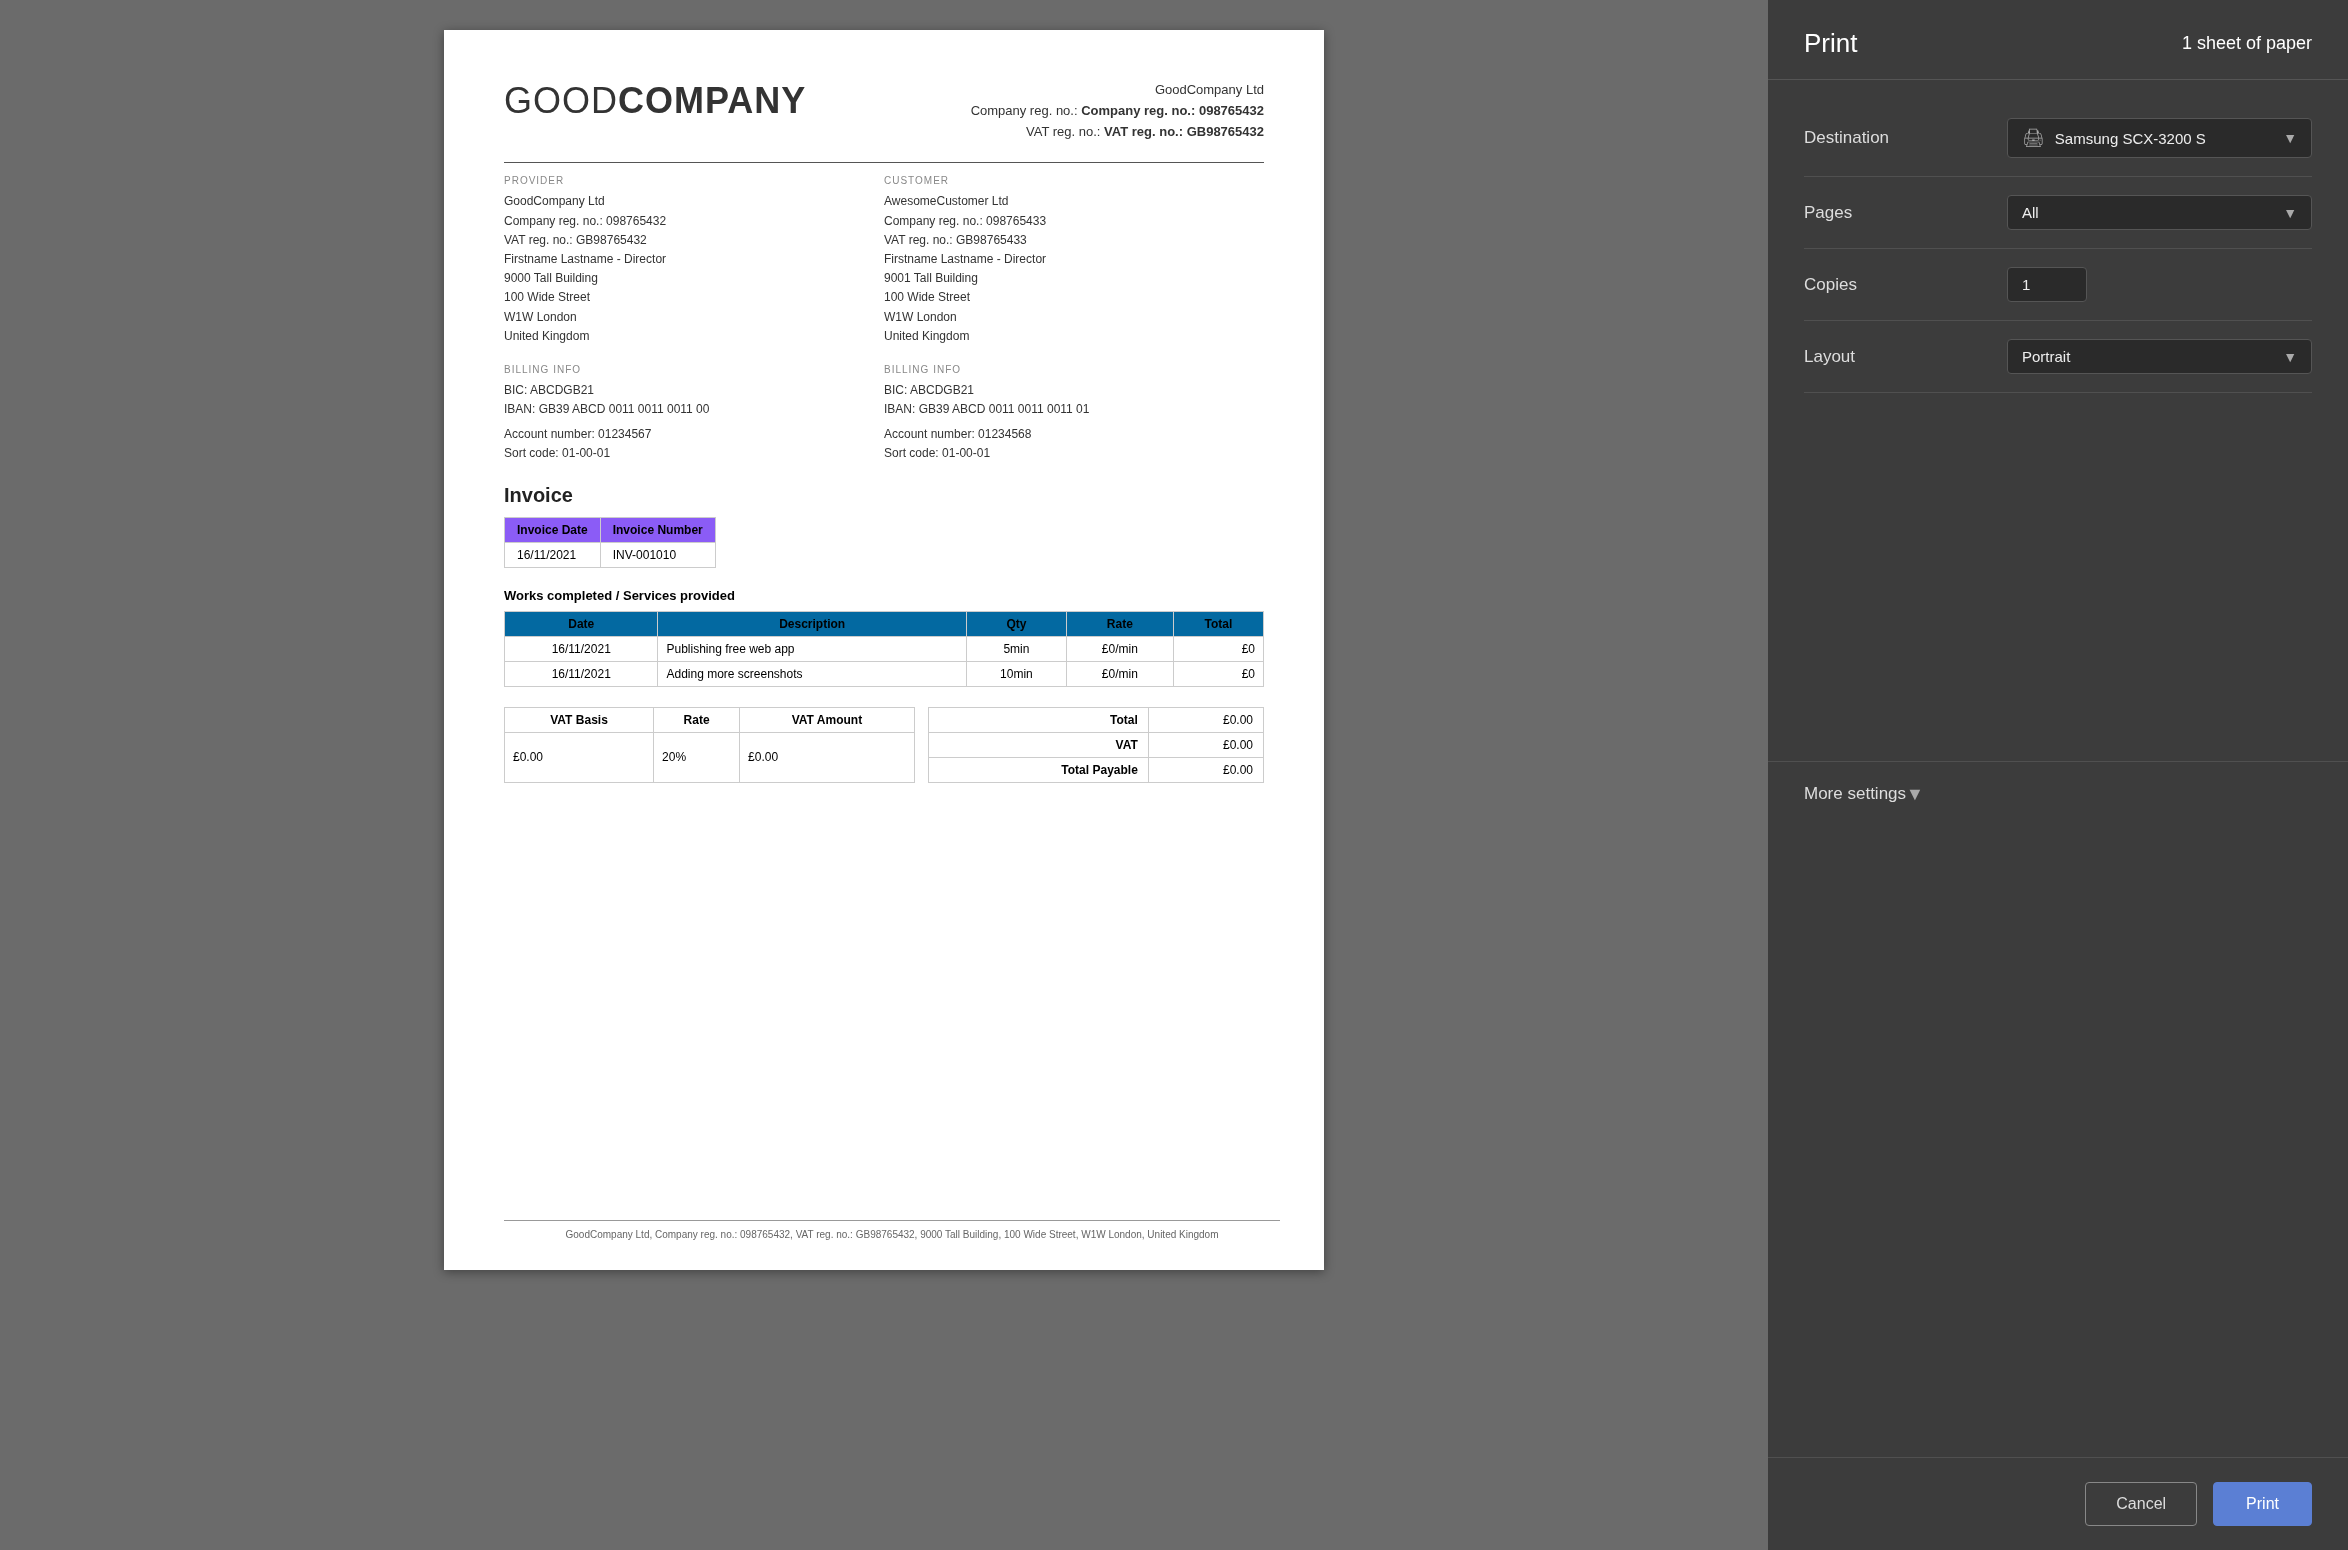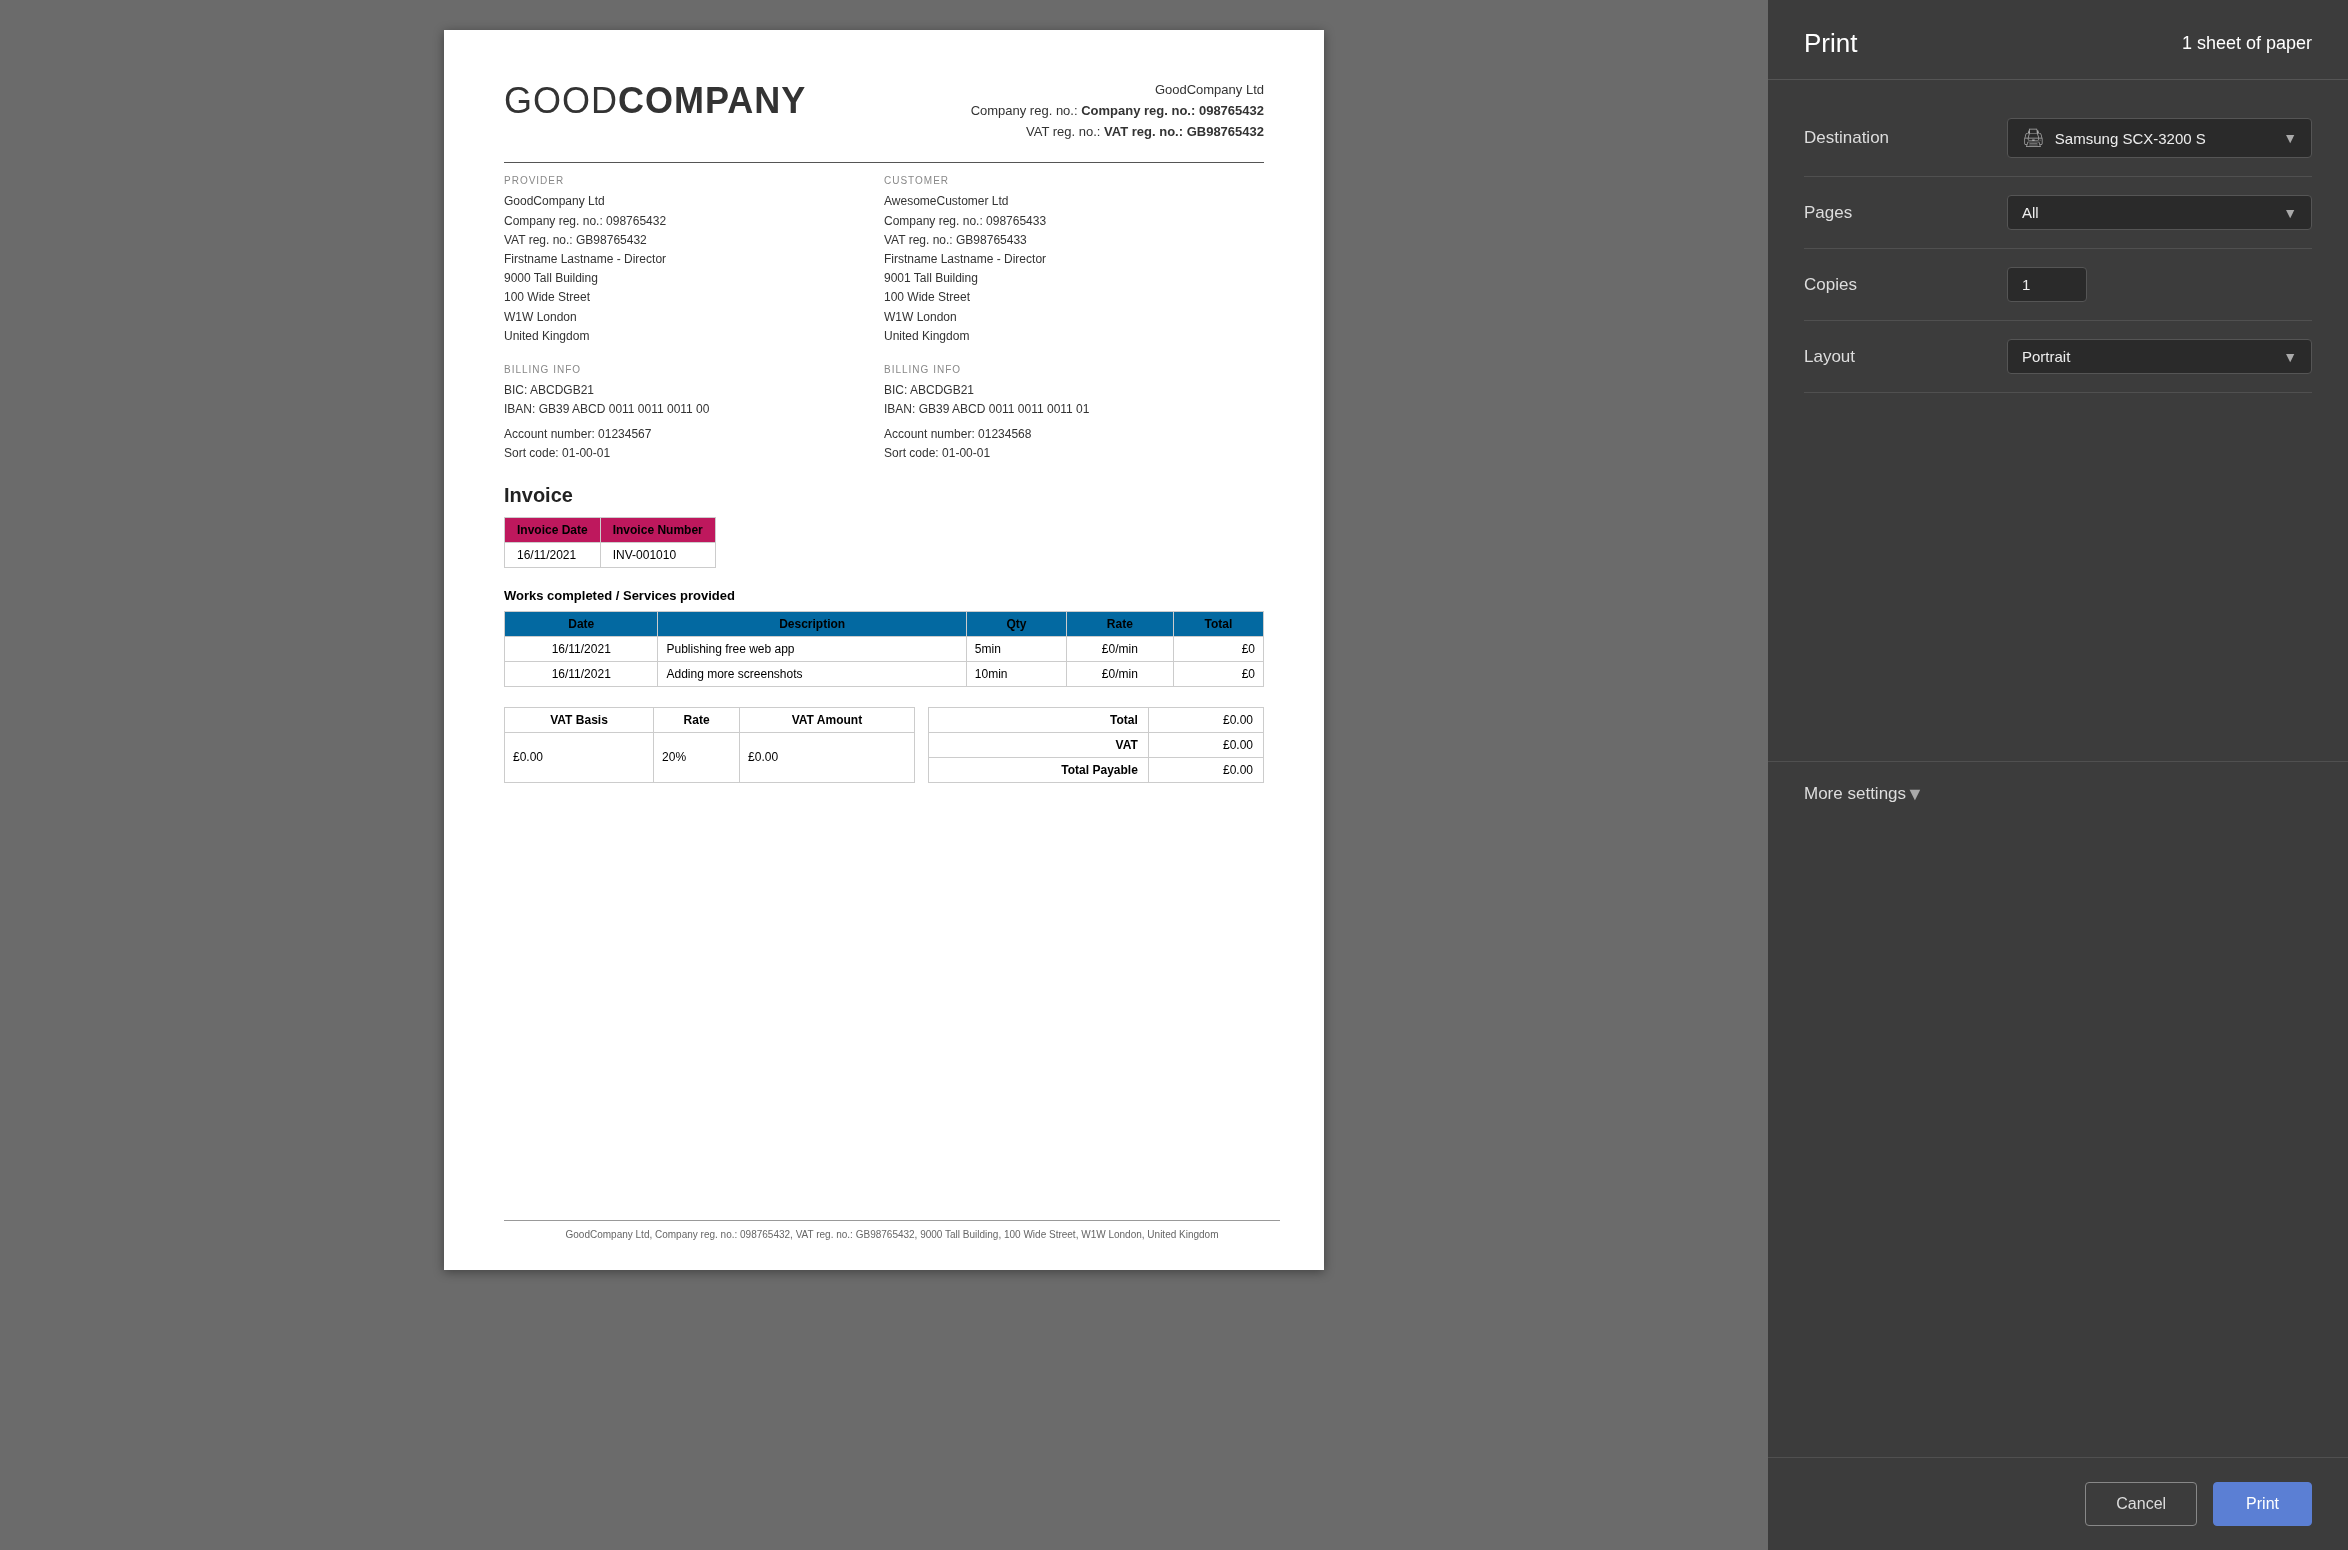--- a/index.html
+++ b/index.html
@@ -98,21 +98,21 @@
     table.inv-meta {
       border-collapse: collapse;
       font-size: 12px;
       margin-bottom: 20px;
     }
     table.inv-meta th, table.inv-meta td {
       border: 1px solid #ccc;
       padding: 5px 12px;
     }
     table.inv-meta th {
-      background: #be185d;
+      background: #8b5cf6;
       font-weight: 600;
     }
 
     .works-title {
       font-size: 13px;
       font-weight: 700;
       margin-bottom: 8px;
     }
 
     table.services {
@@ -126,21 +126,21 @@
       background: #0369a1;
       padding: 5px 8px;
       font-weight: 600;
       text-align: center;
     }
     table.services td {
       border: 1px solid #ccc;
       padding: 5px 8px;
     }
     table.services td:first-child { text-align: center; }
-    table.services td:nth-child(3) { }
+    table.services td:nth-child(3) { text-align: center; }
     table.services td:nth-child(4) { text-align: center; }
     table.services td:last-child { text-align: right; }
 
     .vat-section {
       display: flex;
       gap: 13px;
       font-size: 12px;
     }
 
     table.vat-left {

